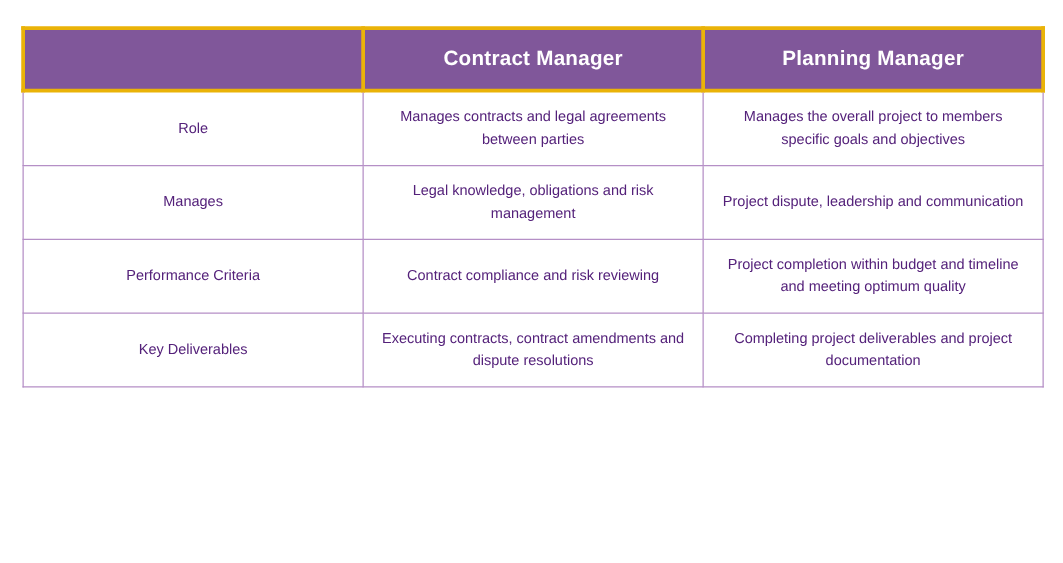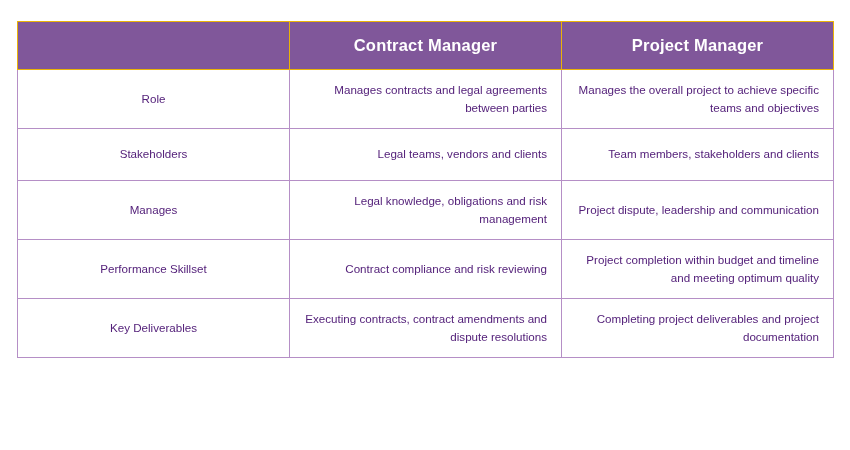--- a/index.html
+++ b/index.html
@@ -35,79 +35,74 @@
   thead th {
     background: #80579a;
     color: #ffffff;
     font-size: 16.5px;
     font-weight: bold;
     letter-spacing: 0.2px;
     height: 47px;
     padding: 0 14px;
     text-align: center;
     vertical-align: middle;
-    border: 1px solid #eab308;
+    border: 3px solid #eab308;
   }
   thead th.blank {
     background: #80579a;
   }
   tbody td {
     border: 1px solid #b58fc6;
     color: #54217a;
     font-size: 11.6px;
     line-height: 1.55;
     padding: 11px 14px;
     vertical-align: middle;
     height: 52px;
     box-sizing: border-box;
   }
   tbody td.label {
     text-align: center;
     color: #54217a;
   }
   tbody td.detail {
-    text-align: right;
+    text-align: center;
   }
 </style>
 </head>
 <body>
 
 <div class="page">
   <div class="table-wrap">
     <table class="comparison">
       <colgroup>
         <col class="c0">
         <col class="c1">
         <col class="c2">
       </colgroup>
       <thead>
         <tr>
           <th class="blank"></th>
           <th>Contract Manager</th>
-          <th>Project Manager</th>
+          <th>Planning Manager</th>
         </tr>
       </thead>
       <tbody>
         <tr>
           <td class="label">Role</td>
           <td class="detail">Manages contracts and legal agreements between parties</td>
-          <td class="detail">Manages the overall project to achieve specific teams and objectives</td>
-        </tr>
-        <tr>
-          <td class="label">Stakeholders</td>
-          <td class="detail">Legal teams, vendors  and clients</td>
-          <td class="detail">Team members, stakeholders  and clients</td>
+          <td class="detail">Manages the overall project to members specific goals and objectives</td>
         </tr>
         <tr>
           <td class="label">Manages</td>
           <td class="detail">Legal knowledge, obligations  and risk management</td>
           <td class="detail">Project dispute, leadership  and communication</td>
         </tr>
         <tr>
-          <td class="label">Performance Skillset</td>
+          <td class="label">Performance Criteria</td>
           <td class="detail">Contract compliance  and risk reviewing</td>
           <td class="detail">Project completion within budget  and timeline and meeting optimum quality</td>
         </tr>
         <tr>
           <td class="label">Key Deliverables</td>
           <td class="detail">Executing contracts, contract amendments and dispute resolutions</td>
           <td class="detail">Completing project deliverables  and project documentation</td>
         </tr>
       </tbody>
     </table>

